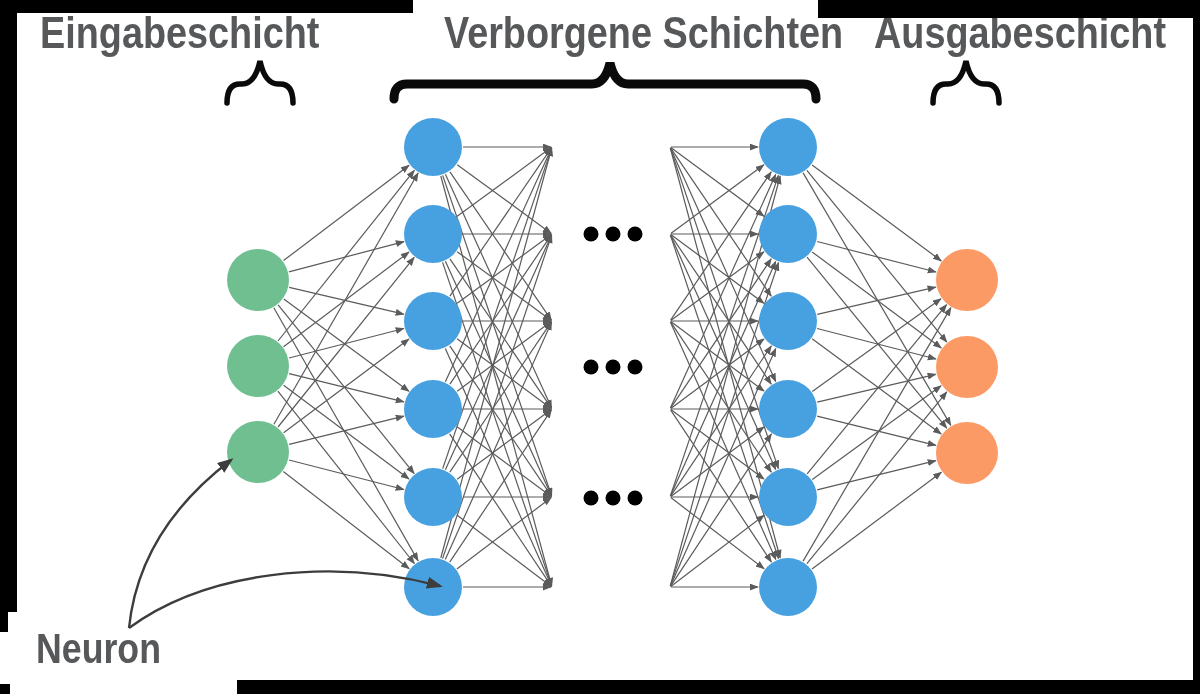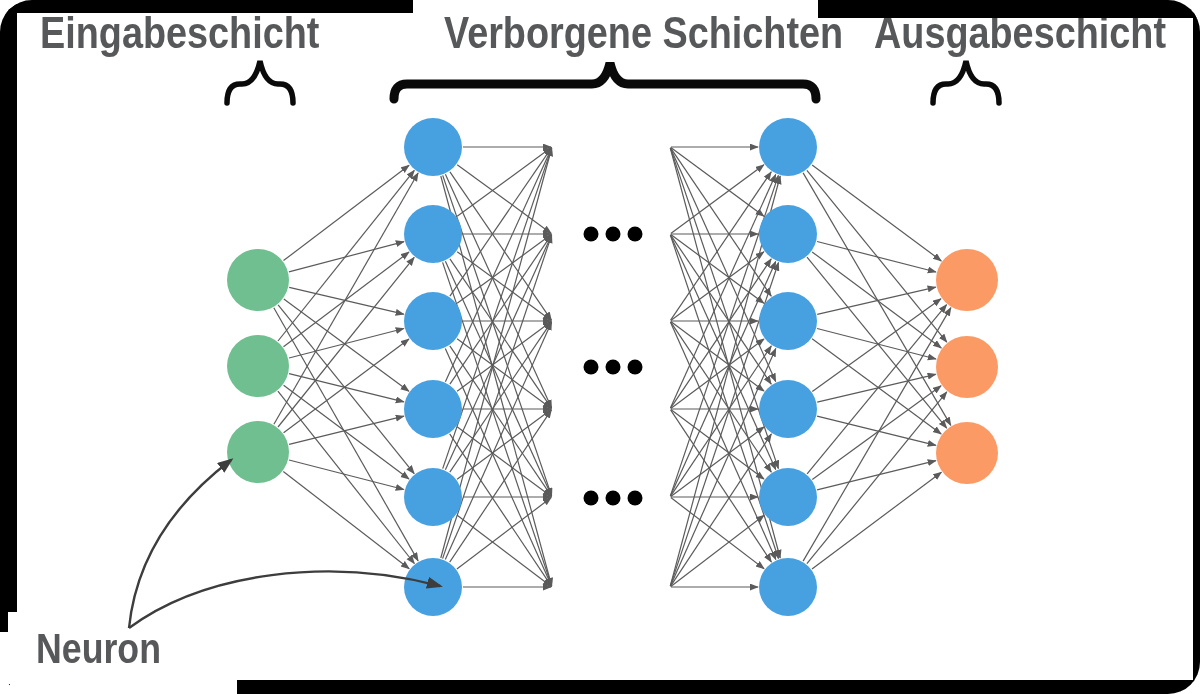--- a/index.html
+++ b/index.html
@@ -1,20 +1,19 @@
 <!DOCTYPE html>
 <html><head>
 <meta charset="utf-8">
 <style>
   html,body{margin:0;padding:0;background:#fff;}
   .stage{
     position:relative;width:1200px;height:694px;overflow:hidden;
     background:var(--bg,#fff);
     font-family:"Liberation Sans","DejaVu Sans",sans-serif;
-    border-radius:32px;
   }
   .stage svg{position:absolute;left:0;top:0;}
   .title{
     position:absolute;font-weight:700;color:var(--label-text,#57585a);
     white-space:nowrap;line-height:1;font-size:45px;
     transform:scaleX(0.84);transform-origin:left center;
   }
   .lbl-input{left:40px;top:10px;}
   .lbl-hidden{left:412px;top:10px;width:400px;text-align:center;transform-origin:center;}
   .lbl-output{left:874px;top:10px;}

